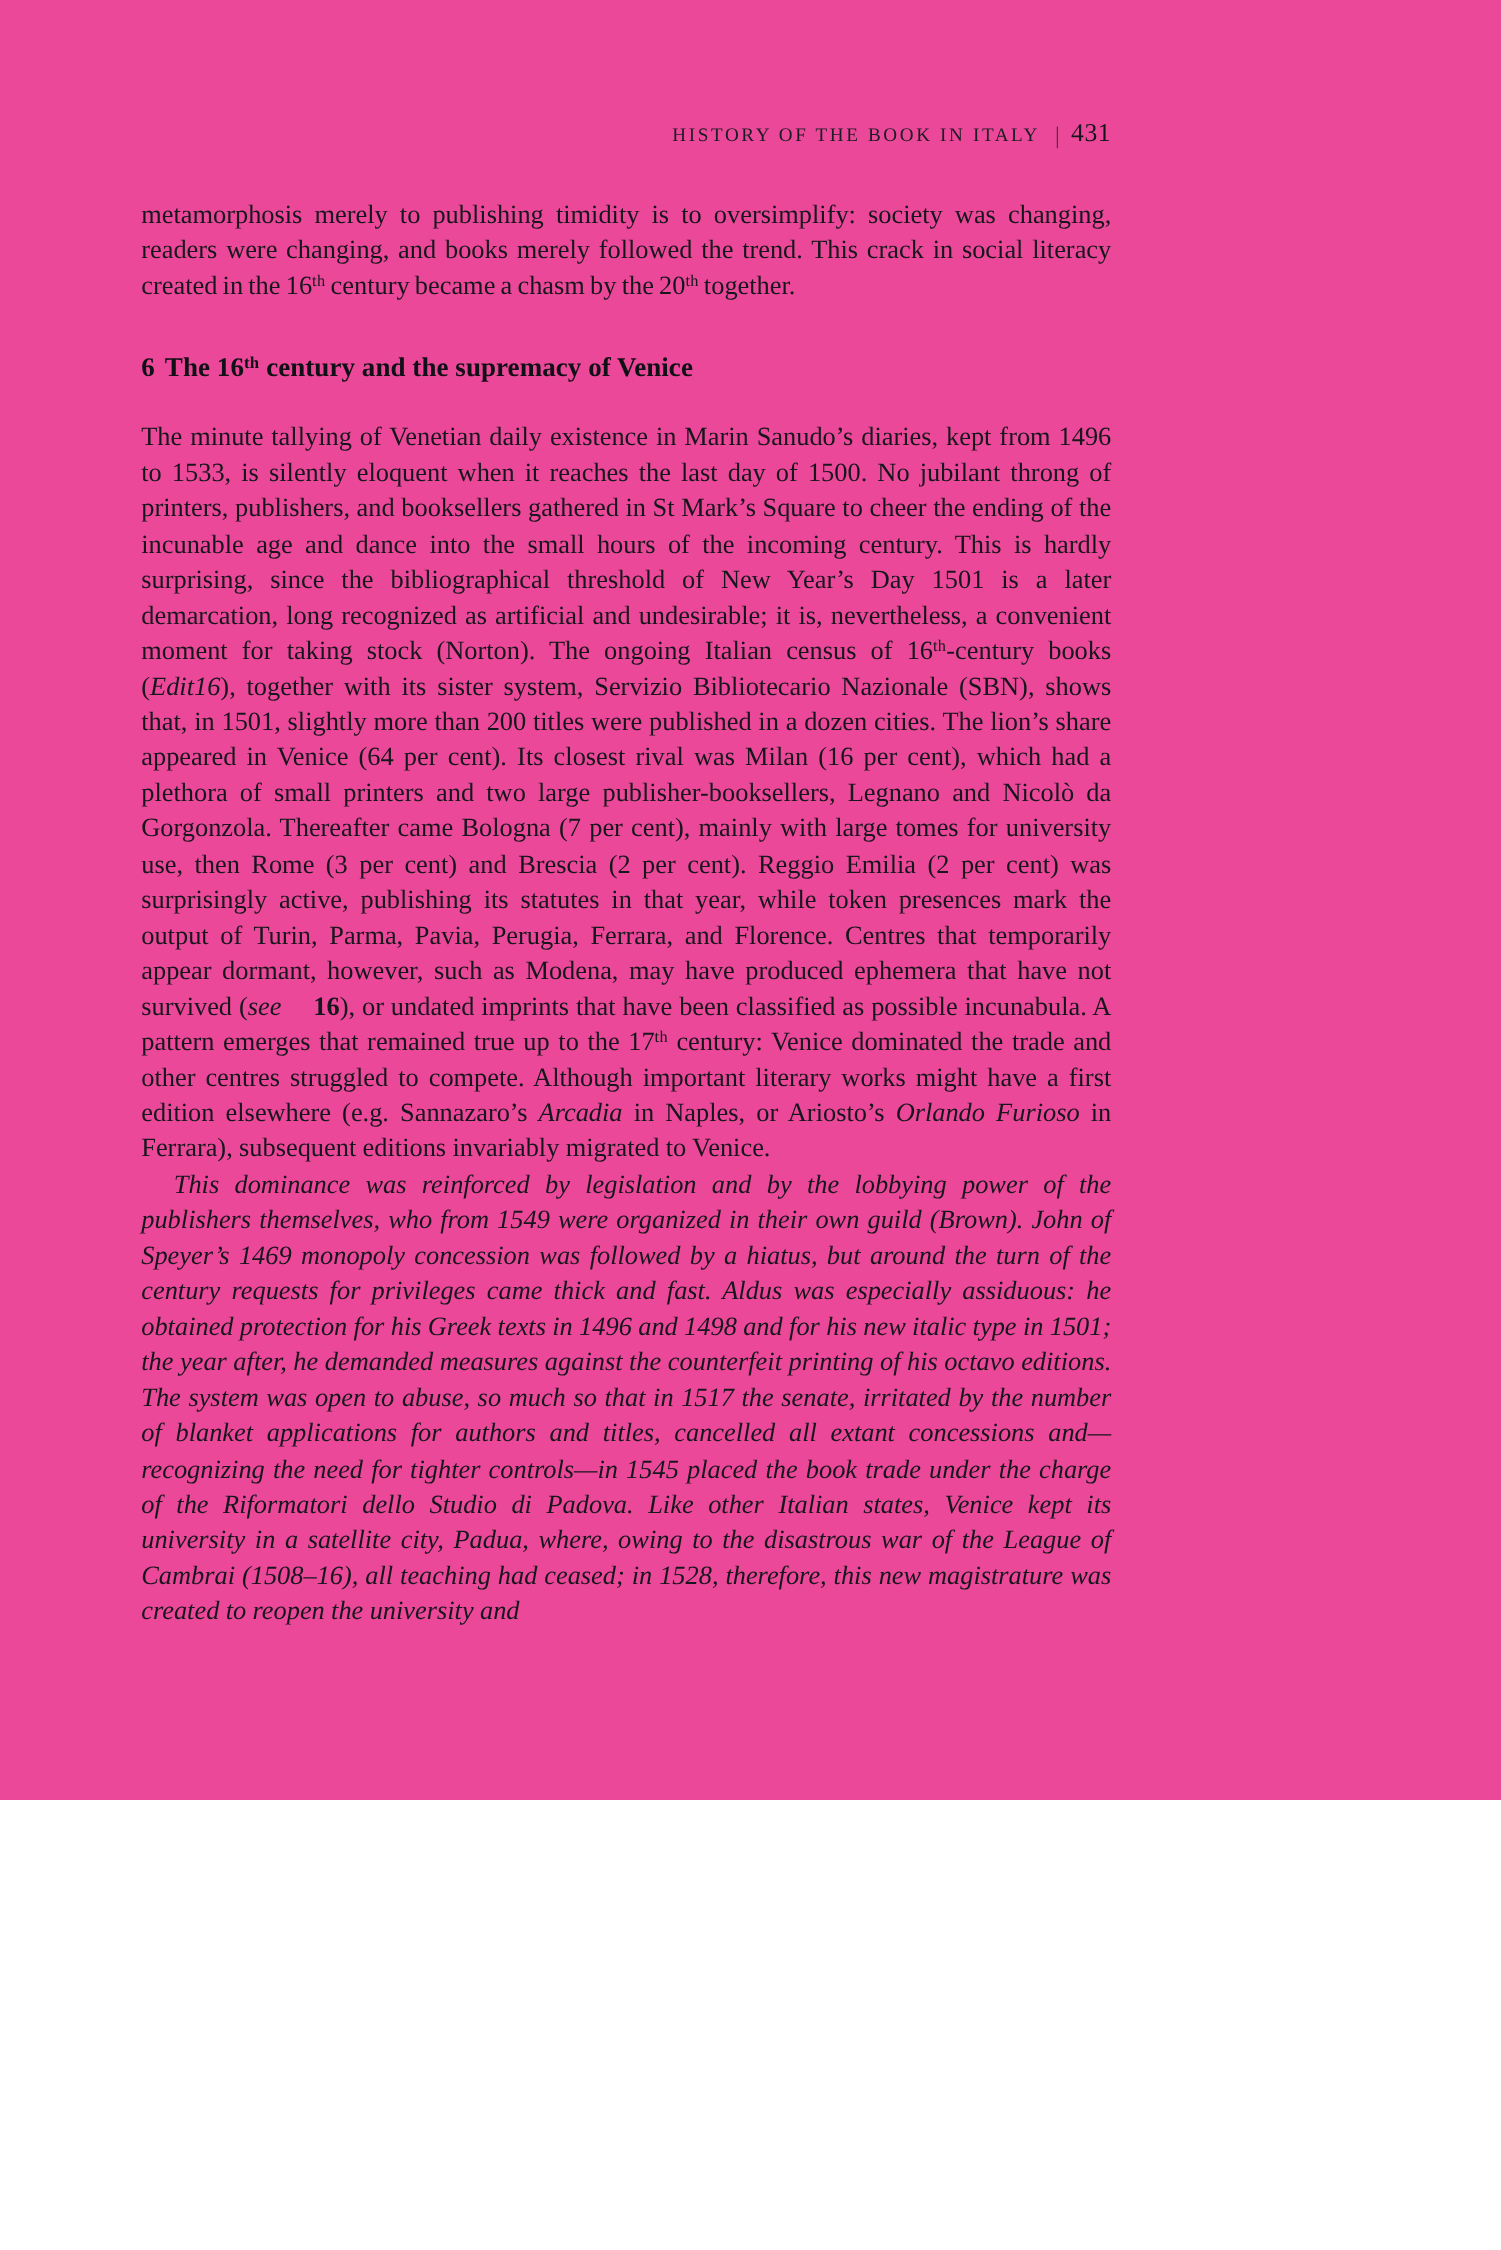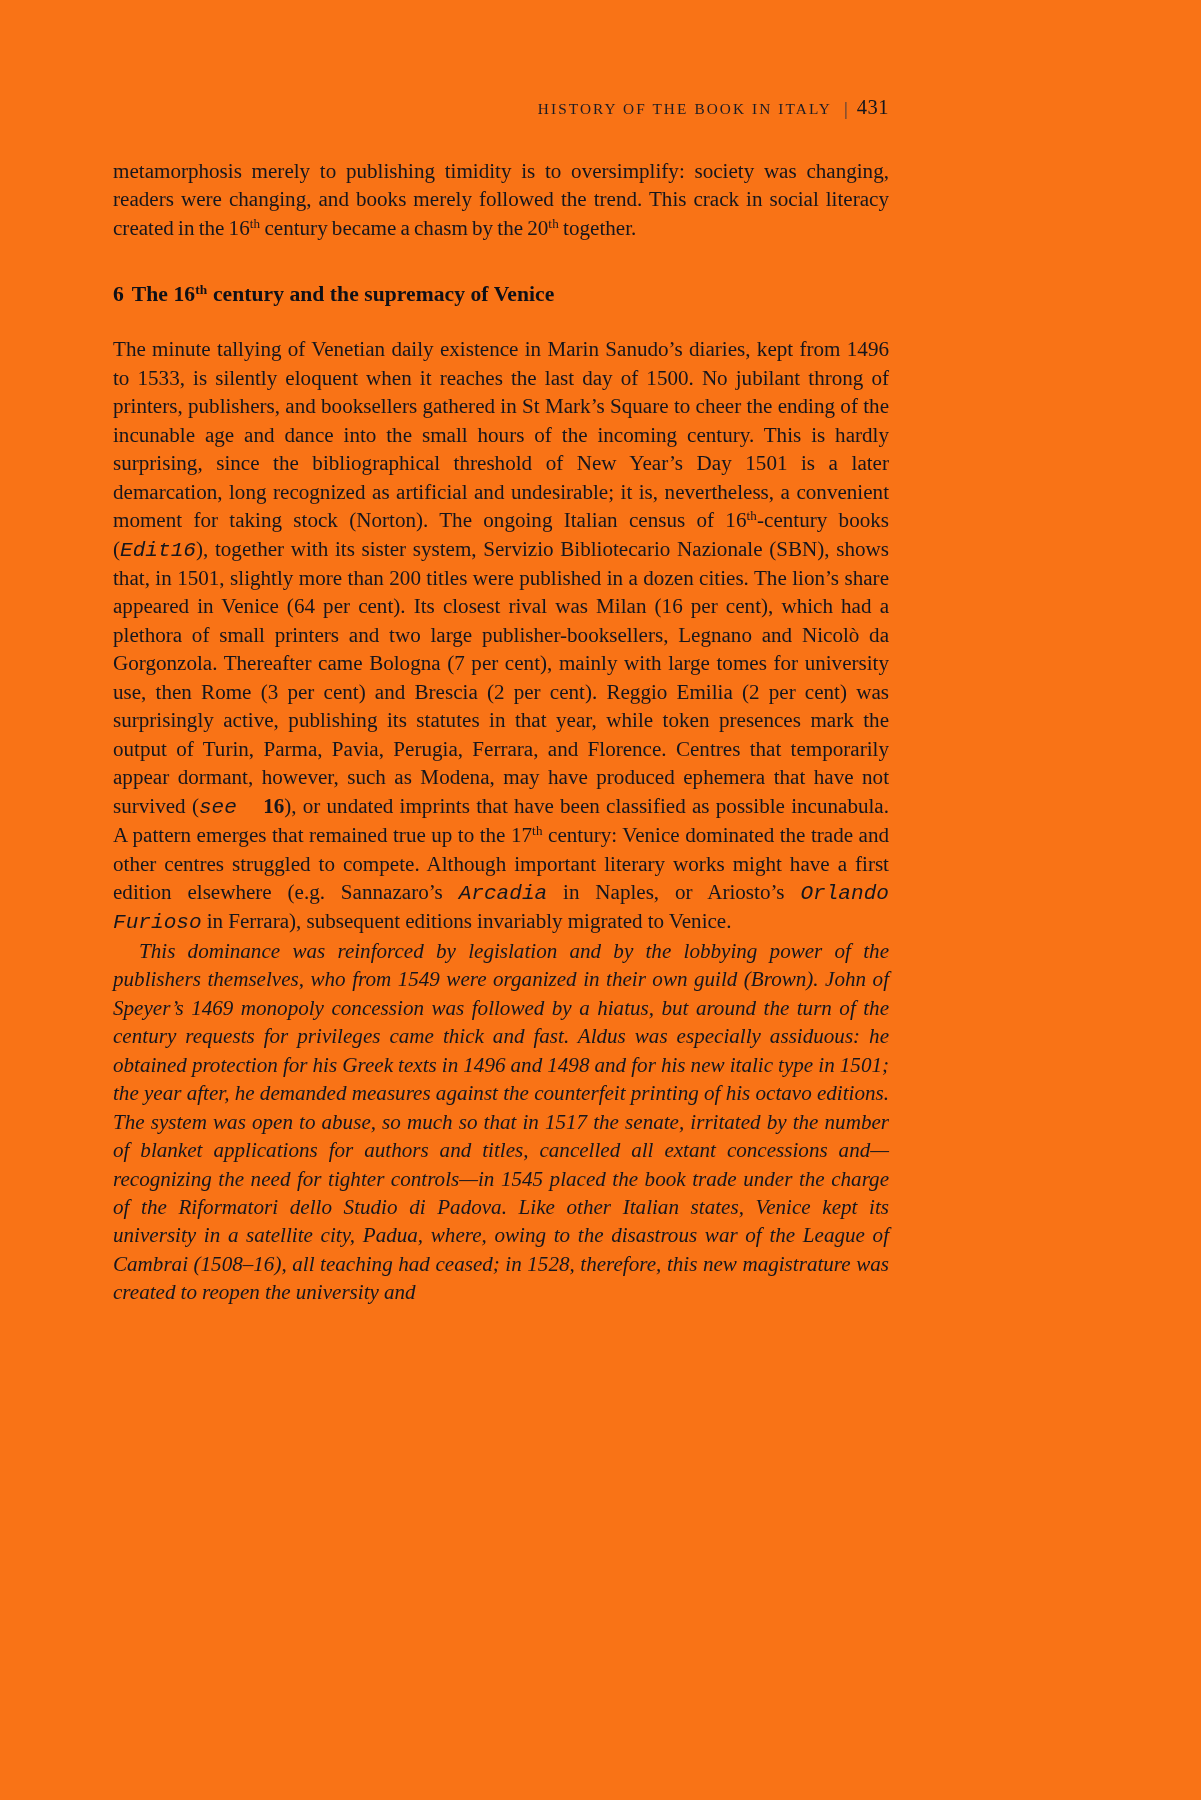--- a/index.html
+++ b/index.html
@@ -8,23 +8,23 @@
     padding: 0;
     background: #ffffff;
   }
   body {
     font-family: "Liberation Serif", "DejaVu Serif", serif;
     color: #1a1a1a;
   }
   .page {
     position: relative;
     width: 1201px;
-    height: 1800px;
+    height: 1440px;
     margin: 0 auto;
-    background: #f97316;
+    background: #ec4899;
     box-sizing: border-box;
     overflow: hidden;
   }
   .content {
     position: absolute;
     left: 113px;
     top: 0;
     width: 776px;
   }
 
@@ -92,21 +92,21 @@
   h2.section-heading .sec-num {
     margin-right: 8px;
   }
 
   sup.ord {
     font-size: 0.62em;
     line-height: 0;
     vertical-align: 0.50em;
     letter-spacing: 0.2px;
   }
-  i, .ital { font-style: italic; font-family: Liberation Mono, monospace; }
+  i, .ital { font-style: italic; }
   b, .bold { font-weight: bold; margin-left: 20px; }
 
   .gap-top { margin-top: 0.5px; font-style: italic; }
 </style>
 </head>
 <body>
 
 <div class="page">
   <div class="content">
 

